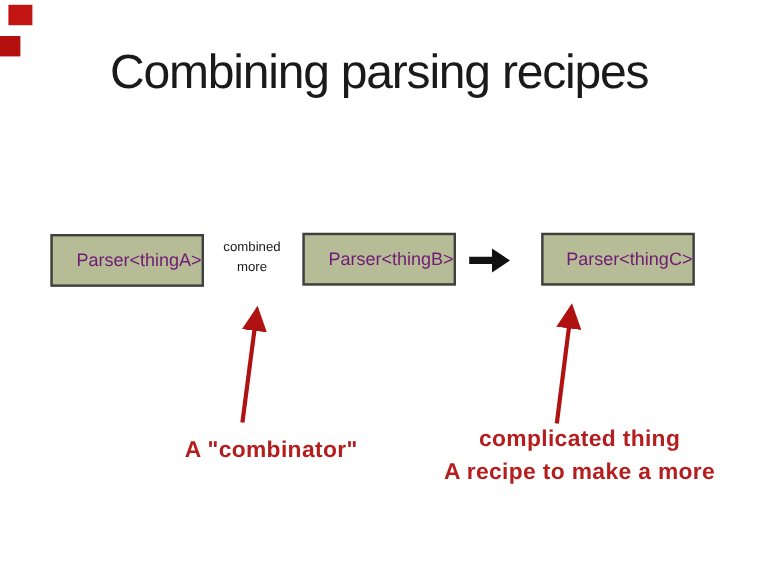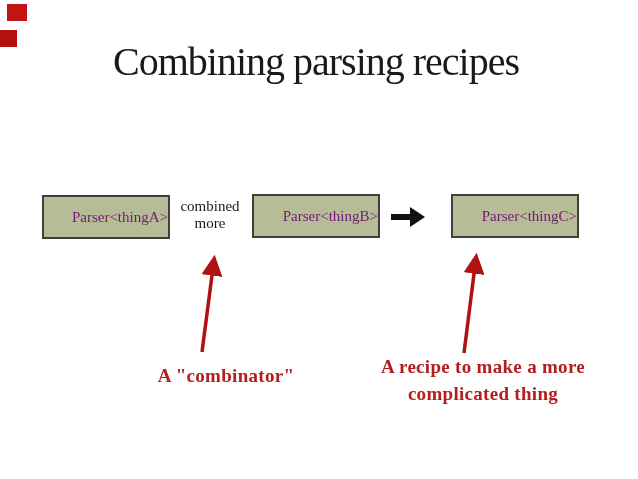--- a/index.html
+++ b/index.html
@@ -2,21 +2,21 @@
 <html><head>
 <meta charset="utf-8">
 <style>
   html, body { margin: 0; padding: 0; background: #ffffff; }
   .slide {
     position: relative;
     width: 632px;
     height: 479px;
     background: #ffffff;
     overflow: hidden;
-    font-family: Liberation Serif, serif;
+    font-family: Liberation Sans, sans-serif;
     --box-fill: #b6bc96;
     --box-border: #3f3f3f;
     --annotation-red: #b41e1e;
     --arrow-red: #b01212;
     --title-color: #1a1a1a;
     --corner-red: #c31414;
   }
 
   .corner-mark {
     position: absolute;
@@ -53,21 +53,21 @@
   .box-a { left: 42px;  top: 195px; }
   .box-b { left: 252px; top: 194px; }
   .box-c { left: 451px; top: 194px; }
 
   .connector-text {
     position: absolute;
     left: 168px;
     top: 198px;
     width: 84px;
     text-align: center;
-    font-size: 15px;
+    font-size: 11px;
     line-height: 17px;
     color: #1a1a1a;
   }
 
   .result-arrow {
     position: absolute;
     left: 389px;
     top: 203px;
     width: 38px;
     height: 28px;
@@ -141,17 +141,17 @@
         <path d="M0,0 L6,3 L0,6 Z" fill="#b01212"></path>
       </marker>
     </defs>
     <line x1="202" y1="352" x2="214" y2="260" stroke="#b01212" stroke-width="3.5" marker-end="url(#redhead)"></line>
     <line x1="464" y1="353" x2="476" y2="258" stroke="#b01212" stroke-width="3.5" marker-end="url(#redhead)"></line>
   </svg>
 
   <div class="annotation-text annotation-combinator">A "combinator"</div>
 
   <div class="annotation-text annotation-recipe">
+    <div>complicated thing</div>
     <div>A recipe to make a more</div>
-    <div>complicated thing</div>
   </div>
 
 </div>
 
 </body></html>

